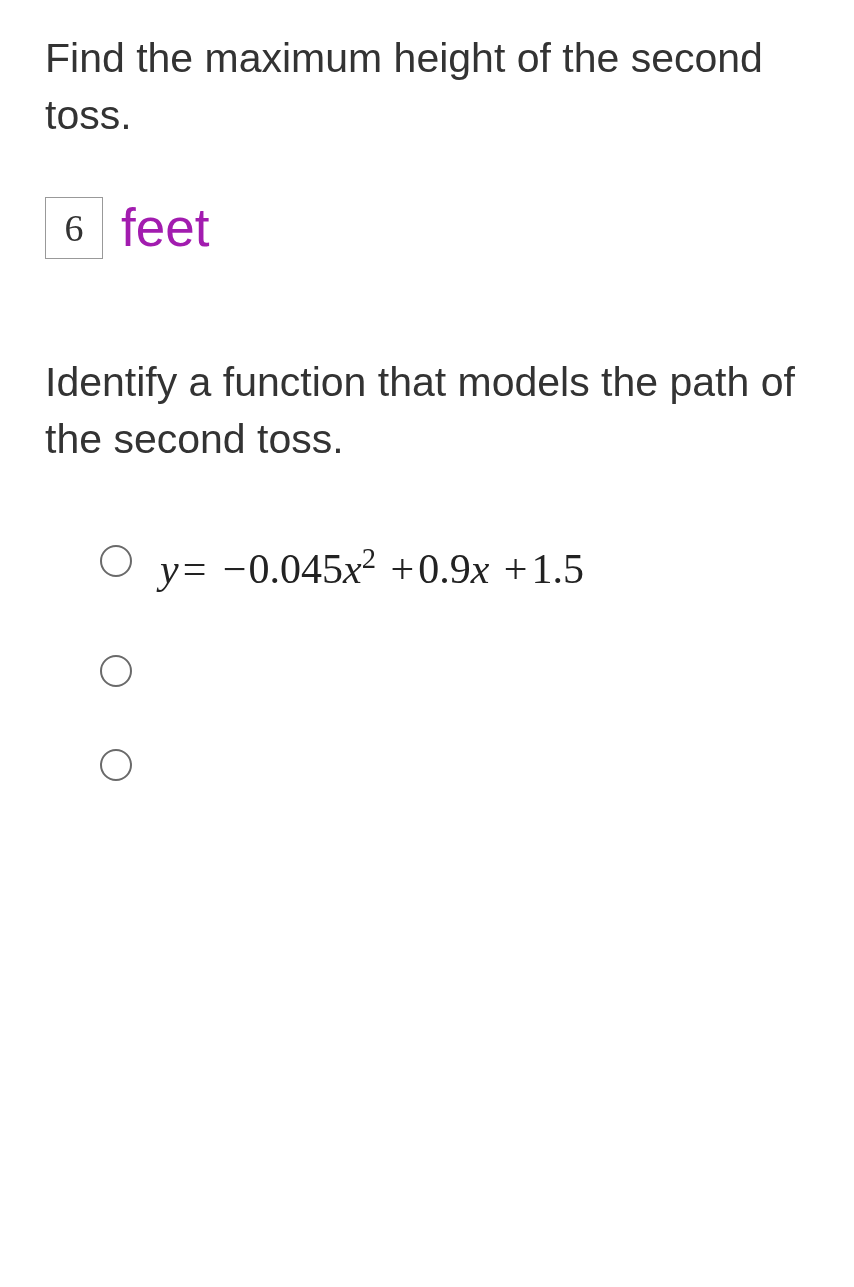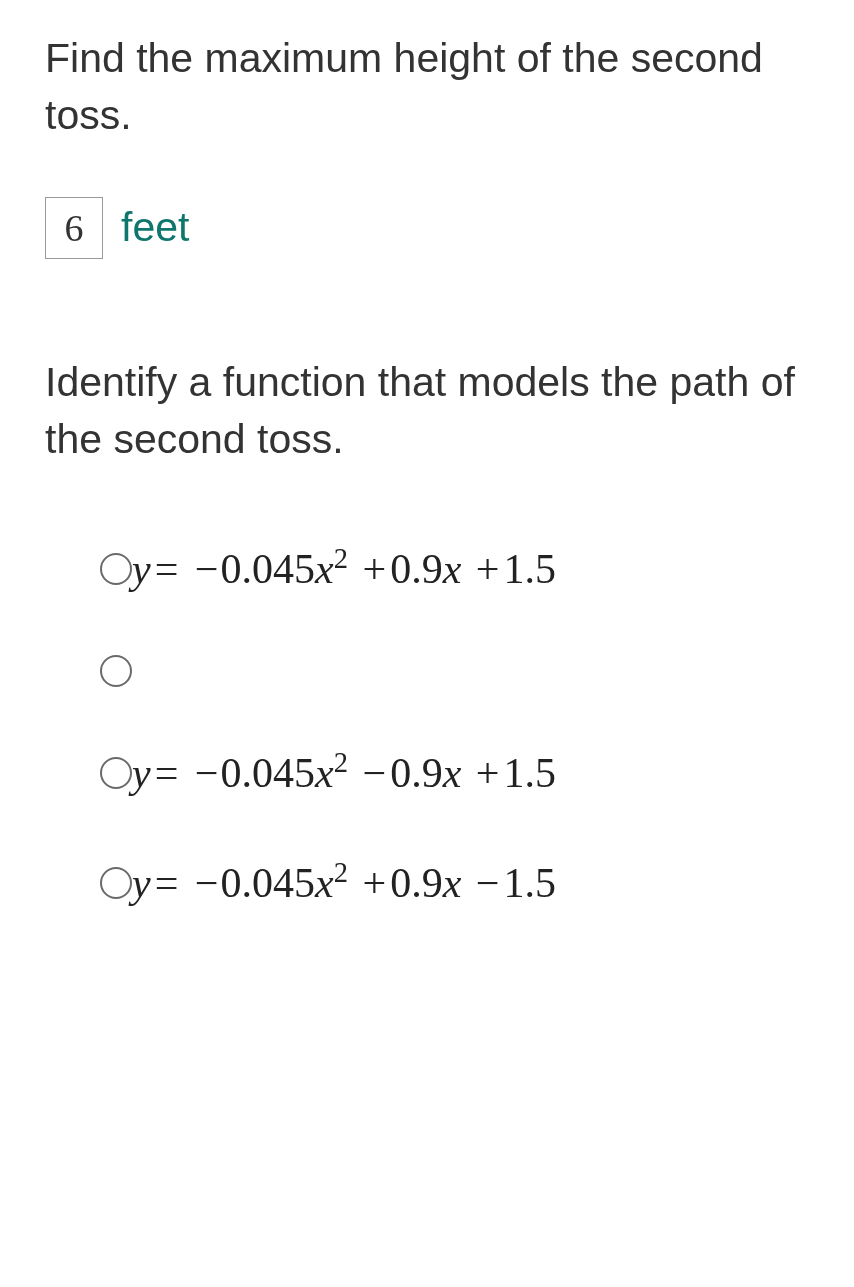--- a/index.html
+++ b/index.html
@@ -31,35 +31,36 @@
     width: 58px;
     height: 62px;
     border: 1px solid #999999;
     font-size: 38px;
     font-family: "Times New Roman", Times, serif;
     text-align: center;
     color: #333333;
     background: #ffffff;
   }
   .unit-label {
-    font-size: 41px;
-    color: #0f766e;
+    font-size: 53px;
+    color: #a21caf;
   }
   .sub-question {
     font-size: 41px;
     line-height: 1.4;
     color: #333333;
     margin-bottom: 76px;
   }
   .options {
     padding-left: 55px;
   }
   .option-row {
     display: flex;
-    align-items: center;
+    align-items: flex-start;
+    gap: 28px;
     margin-bottom: 62px;
   }
   .radio {
     width: 32px;
     height: 32px;
     border: 2px solid #6a6a6a;
     border-radius: 50%;
     flex-shrink: 0;
     cursor: pointer;
   }
@@ -107,31 +108,16 @@
       <span class="eq">+</span><span>1.5</span>
     </div>
   </div>
 
   <div class="option-row">
     <div class="radio"></div>
   </div>
 
   <div class="option-row">
     <div class="radio"></div>
-    <div class="equation">
-      <span class="var">y</span><span class="eq">=</span>
-      <span class="minus">−</span><span>0.045</span><span class="var">x</span><sup>2</sup>
-      <span class="eq">−</span><span>0.9</span><span class="var">x</span>
-      <span class="eq">+</span><span>1.5</span>
-    </div>
   </div>
 
-  <div class="option-row">
-    <div class="radio"></div>
-    <div class="equation">
-      <span class="var">y</span><span class="eq">=</span>
-      <span class="minus">−</span><span>0.045</span><span class="var">x</span><sup>2</sup>
-      <span class="eq">+</span><span>0.9</span><span class="var">x</span>
-      <span class="eq">−</span><span>1.5</span>
-    </div>
-  </div>
 
 </div>
 
 </body></html>

